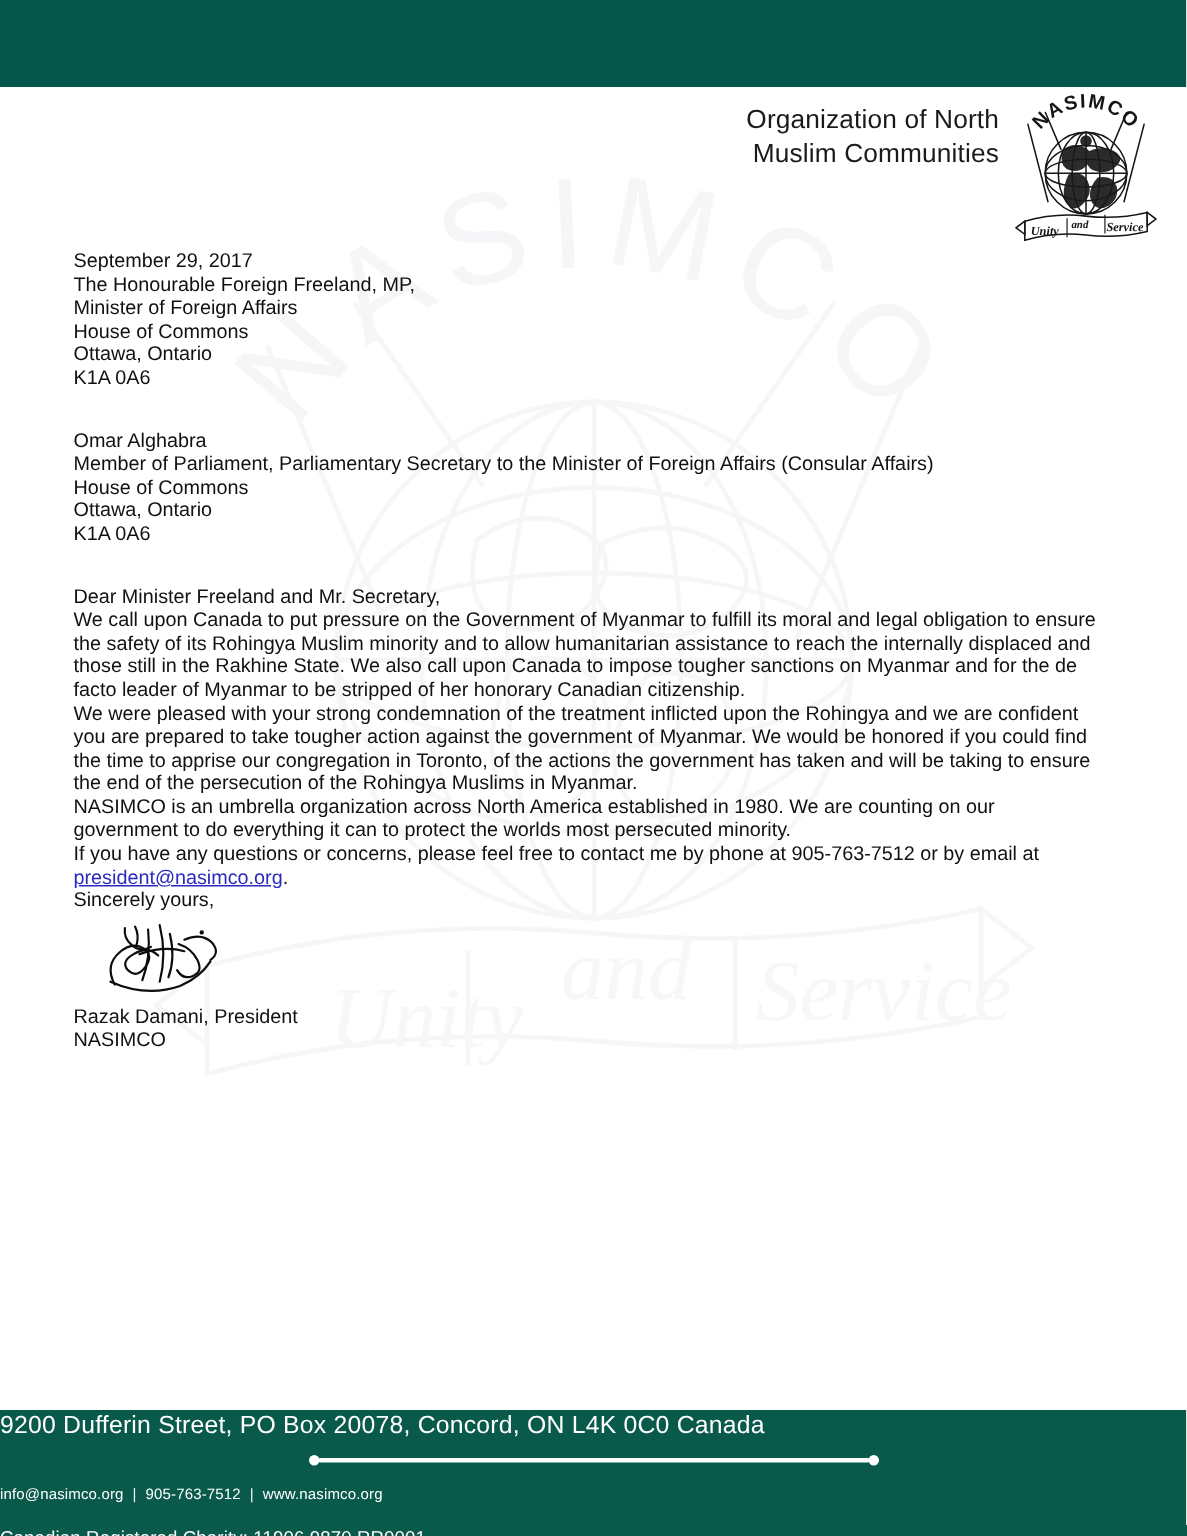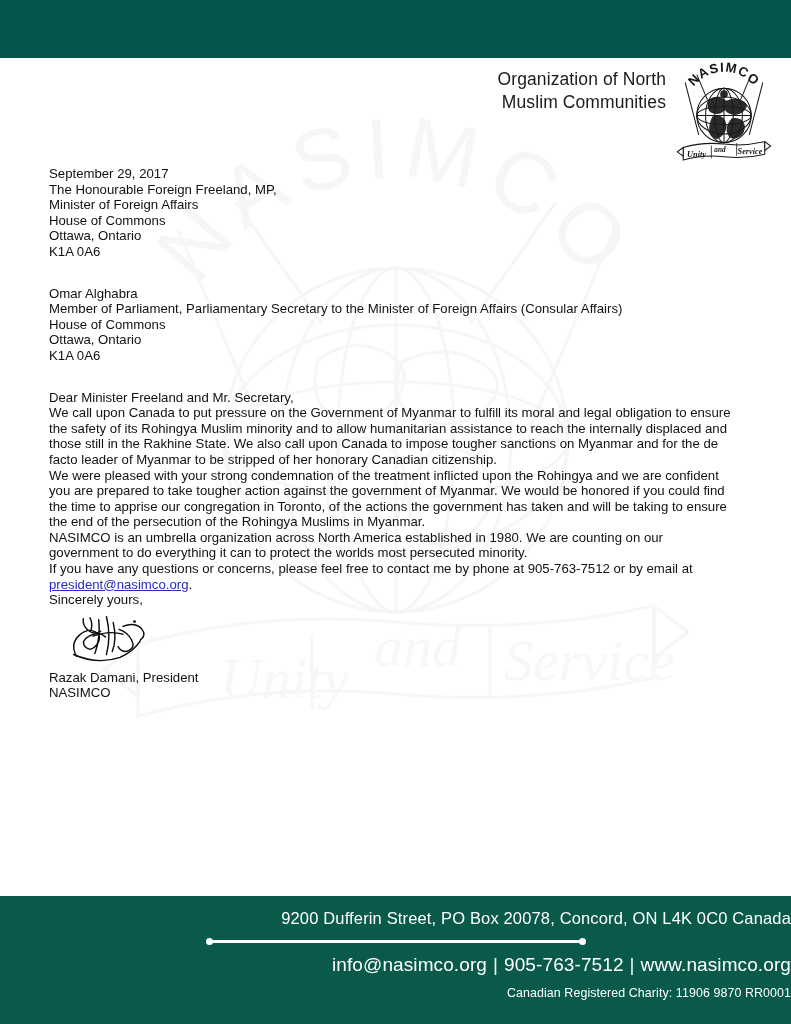--- a/index.html
+++ b/index.html
@@ -110,26 +110,25 @@
   .signature svg { width: 100%; height: 100%; display: block; }
 
   .signoff div { white-space: nowrap; }
 
   
   .footer {
     position: absolute;
     left: 0;
     bottom: 0;
     width: 791px;
-    height: 128px;
+    height: 84px;
     background: #0a5a4c;
     color: #ffffff;
-    text-align: right;
+    text-align: left;
     z-index: 3;
-    padding-top: 12px;
   }
   .footer-line1 {
     font-size: 16.5px;
     letter-spacing: 0.15px;
     line-height: 21px;
   }
   .divider {
     position: relative;
     width: 380px;
     margin: 9px auto 8px auto;
@@ -148,21 +147,21 @@
     top: 0px;
     width: 7px;
     height: 7px;
     border-radius: 50%;
     background: #ffffff;
   }
   .divider-dot.left { left: 0; }
   .divider-dot.right { right: 0; }
 
   .footer-line2 {
-    font-size: 19px;
+    font-size: 10px;
     letter-spacing: 0.1px;
     line-height: 20px;
     margin-top: 10px;
   }
   .footer-sep { padding: 0 6px; opacity: 0.95; }
   .footer-line3 {
     font-size: 12.4px;
     margin-top: 11px;
     letter-spacing: 0.1px;
   }

